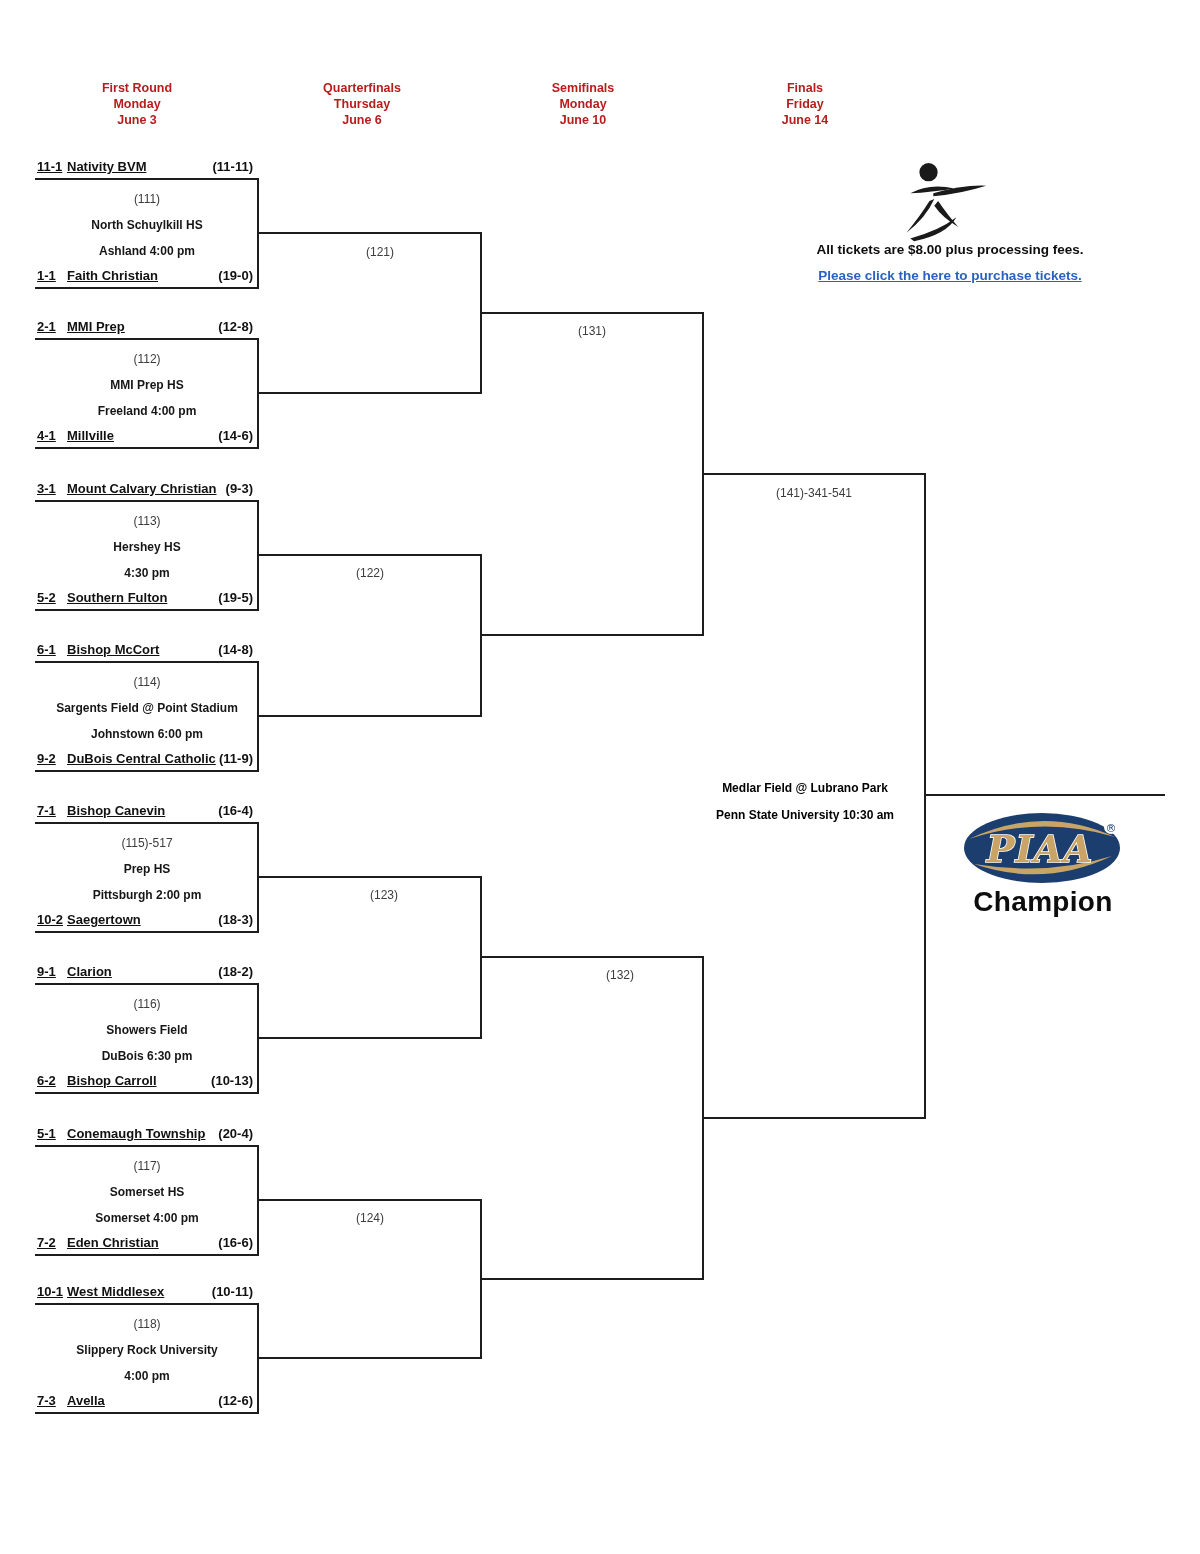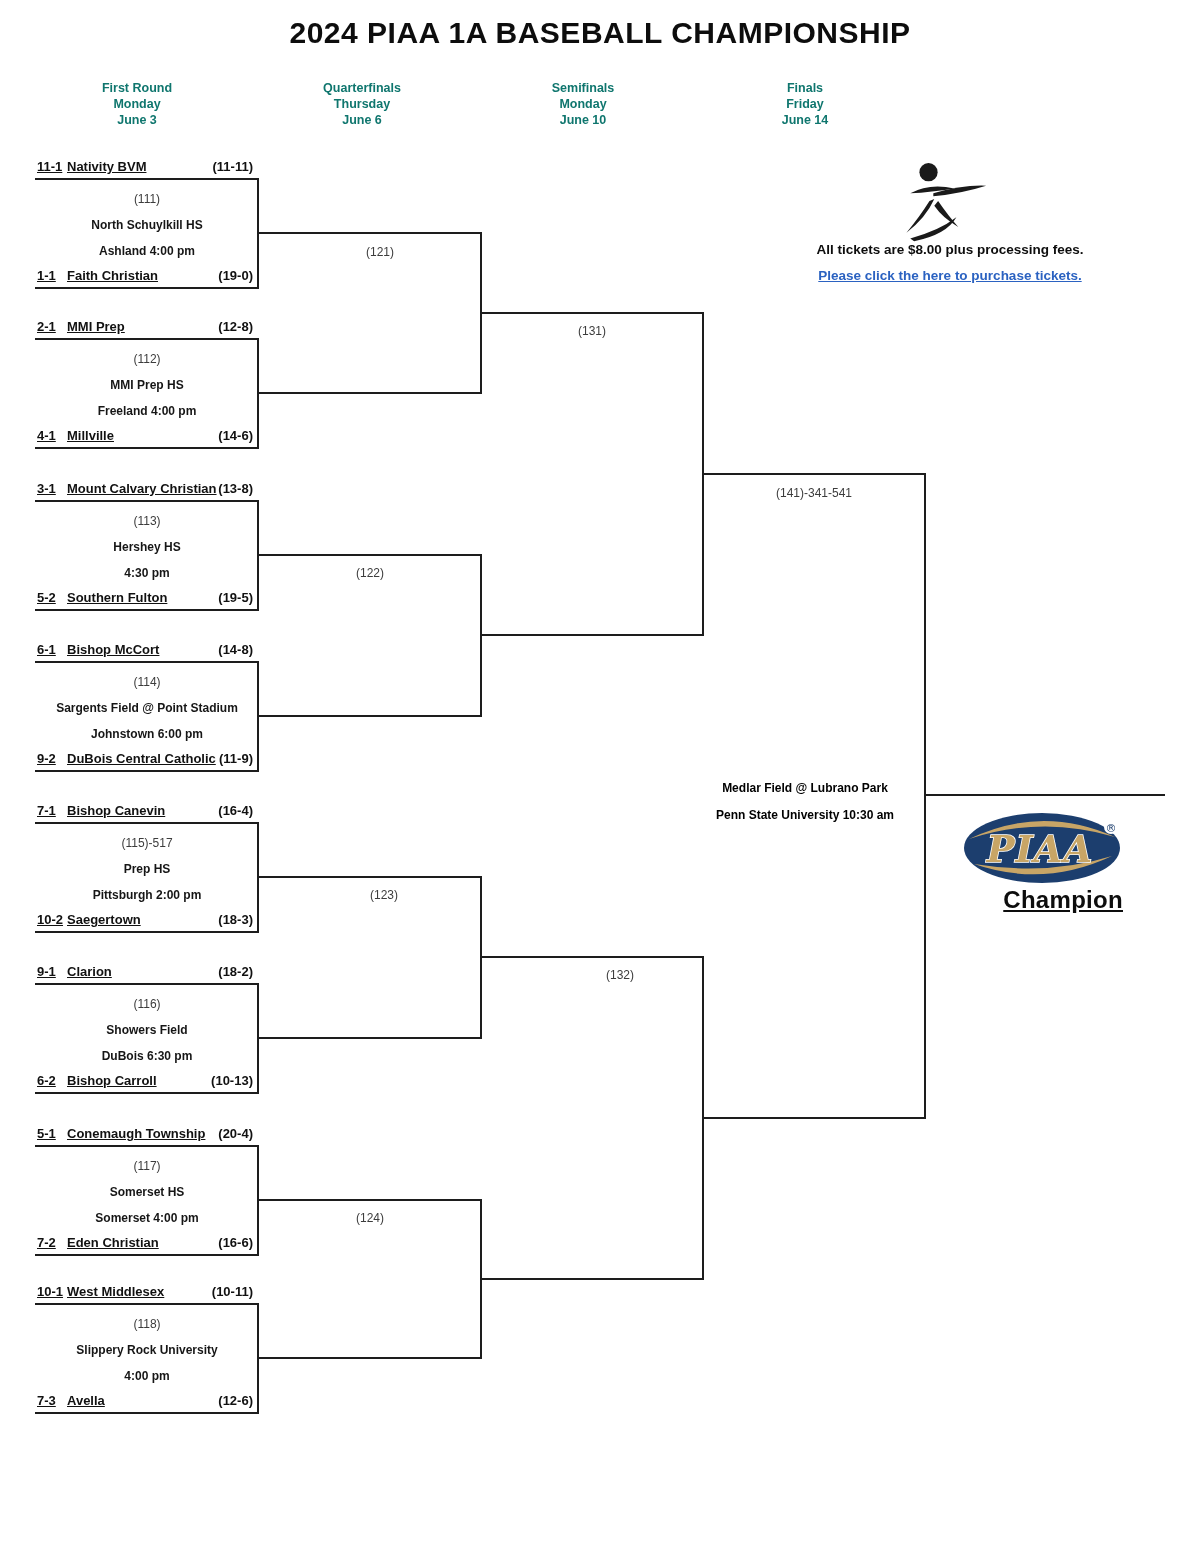--- a/index.html
+++ b/index.html
@@ -1,21 +1,21 @@
 <!DOCTYPE html>
 <html style="--line: #1d1d1d; --link: #2b62c1;"><head>
 <meta charset="utf-8">
 <style>
   html,body{margin:0;padding:0;background:#fff;}
   #page{position:relative;width:1200px;height:1554px;background:#fff;
         font-family:"Liberation Sans","DejaVu Sans",sans-serif;color:#111;overflow:hidden;}
   .title{position:absolute;top:16px;left:0;width:100%;text-align:center;
          font-size:30px;font-weight:bold;letter-spacing:.5px;color:#0d0d0d;}
   .round-header{position:absolute;top:80px;width:150px;text-align:center;
-                font-size:12.5px;font-weight:bold;line-height:16px;color:#0f766e;}
+                font-size:12.5px;font-weight:bold;line-height:16px;color:#b91c1c;}
   .hl{position:absolute;height:2px;background:var(--line,#1d1d1d);}
   .vl{position:absolute;width:2px;background:var(--line,#1d1d1d);}
   .match{position:absolute;left:35px;width:224px;height:111px;}
   .match .line-top{position:absolute;left:0;top:0;width:100%;height:2px;background:var(--line,#1d1d1d);}
   .match .line-bottom{position:absolute;left:0;top:109px;width:100%;height:2px;background:var(--line,#1d1d1d);}
   .match .vconn{position:absolute;left:222px;top:0;width:2px;height:111px;background:var(--line,#1d1d1d);}
   .team-row{position:absolute;left:2px;right:6px;display:flex;justify-content:space-between;
             font-size:13px;font-weight:bold;line-height:14px;white-space:nowrap;}
   .team-row.top{top:-18px;}
   .team-row.bottom{top:91px;align-items:flex-end;}
@@ -26,30 +26,29 @@
   .venue{position:absolute;left:0;width:100%;text-align:center;font-size:12px;font-weight:bold;color:#161616;}
   .v1{top:40px;} .v2{top:66px;}
   .round-label{position:absolute;text-align:center;font-size:12px;color:#3c3c3c;}
   .finals-venue{position:absolute;left:690px;width:230px;text-align:center;
                 font-size:12px;font-weight:bold;color:#000000;}
   .ticket-info{position:absolute;left:770px;width:360px;text-align:center;
                font-size:13.5px;font-weight:bold;color:#0d0d0d;}
   .ticket-link{position:absolute;left:770px;width:360px;text-align:center;
                font-size:13.5px;font-weight:bold;color:var(--link,#2b62c1);
                text-decoration:underline;cursor:pointer;display:block;}
-  .champion-label{position:absolute;left:963px;top:886px;width:160px;text-align:right;
-                  font-size:24px;font-weight:bold;color:#0d0d0d;letter-spacing:.3px;text-decoration:underline;}
+  .champion-label{position:absolute;left:963px;top:886px;width:160px;text-align:center;
+                  font-size:28px;font-weight:bold;color:#0d0d0d;letter-spacing:.3px;}
   svg{position:absolute;display:block;}
 </style>
 </head>
 <body>
 
 <div id="page">
 
-  <div class="title">2024 PIAA 1A BASEBALL CHAMPIONSHIP</div>
 
   <div class="round-header" style="left:62px;">
     <div>First Round</div>
     <div>Monday</div>
     <div>June 3</div>
   </div>
   <div class="round-header" style="left:287px;">
     <div>Quarterfinals</div>
     <div>Thursday</div>
     <div>June 6</div>
@@ -123,21 +122,21 @@
     <div class="line-bottom"></div>
     <div class="vconn"></div>
   </div>
 
   <div class="match" style="top:500px;">
     <div class="team-row top">
       <span class="team-left">
           <span class="seed">3-1</span>
           <span>Mount Calvary Christian</span>
         </span>
-      <span>(13-8)</span>
+      <span>(9-3)</span>
     </div>
     <div class="line-top"></div>
     <div class="game-no">(113)</div>
     <div class="venue v1">Hershey HS</div>
     <div class="venue v2">4:30 pm</div>
     <div class="team-row bottom">
       <span class="team-left">
           <span class="seed">5-2</span>
           <span>Southern Fulton</span>
         </span>

